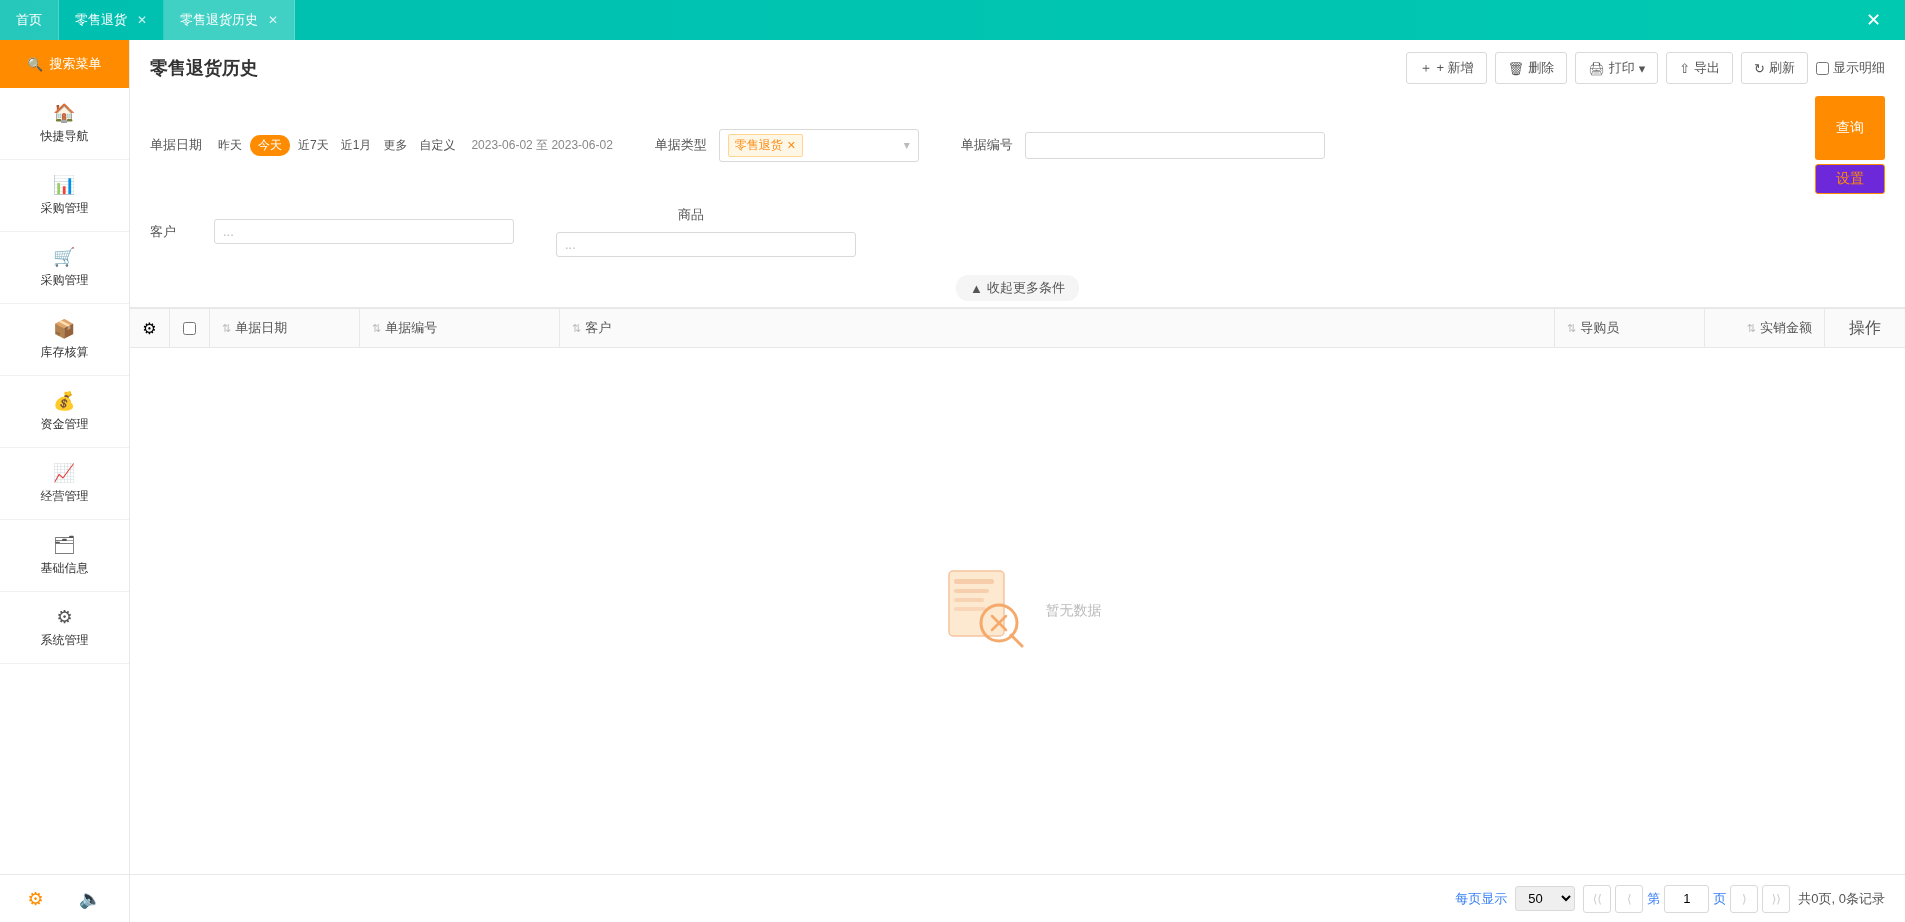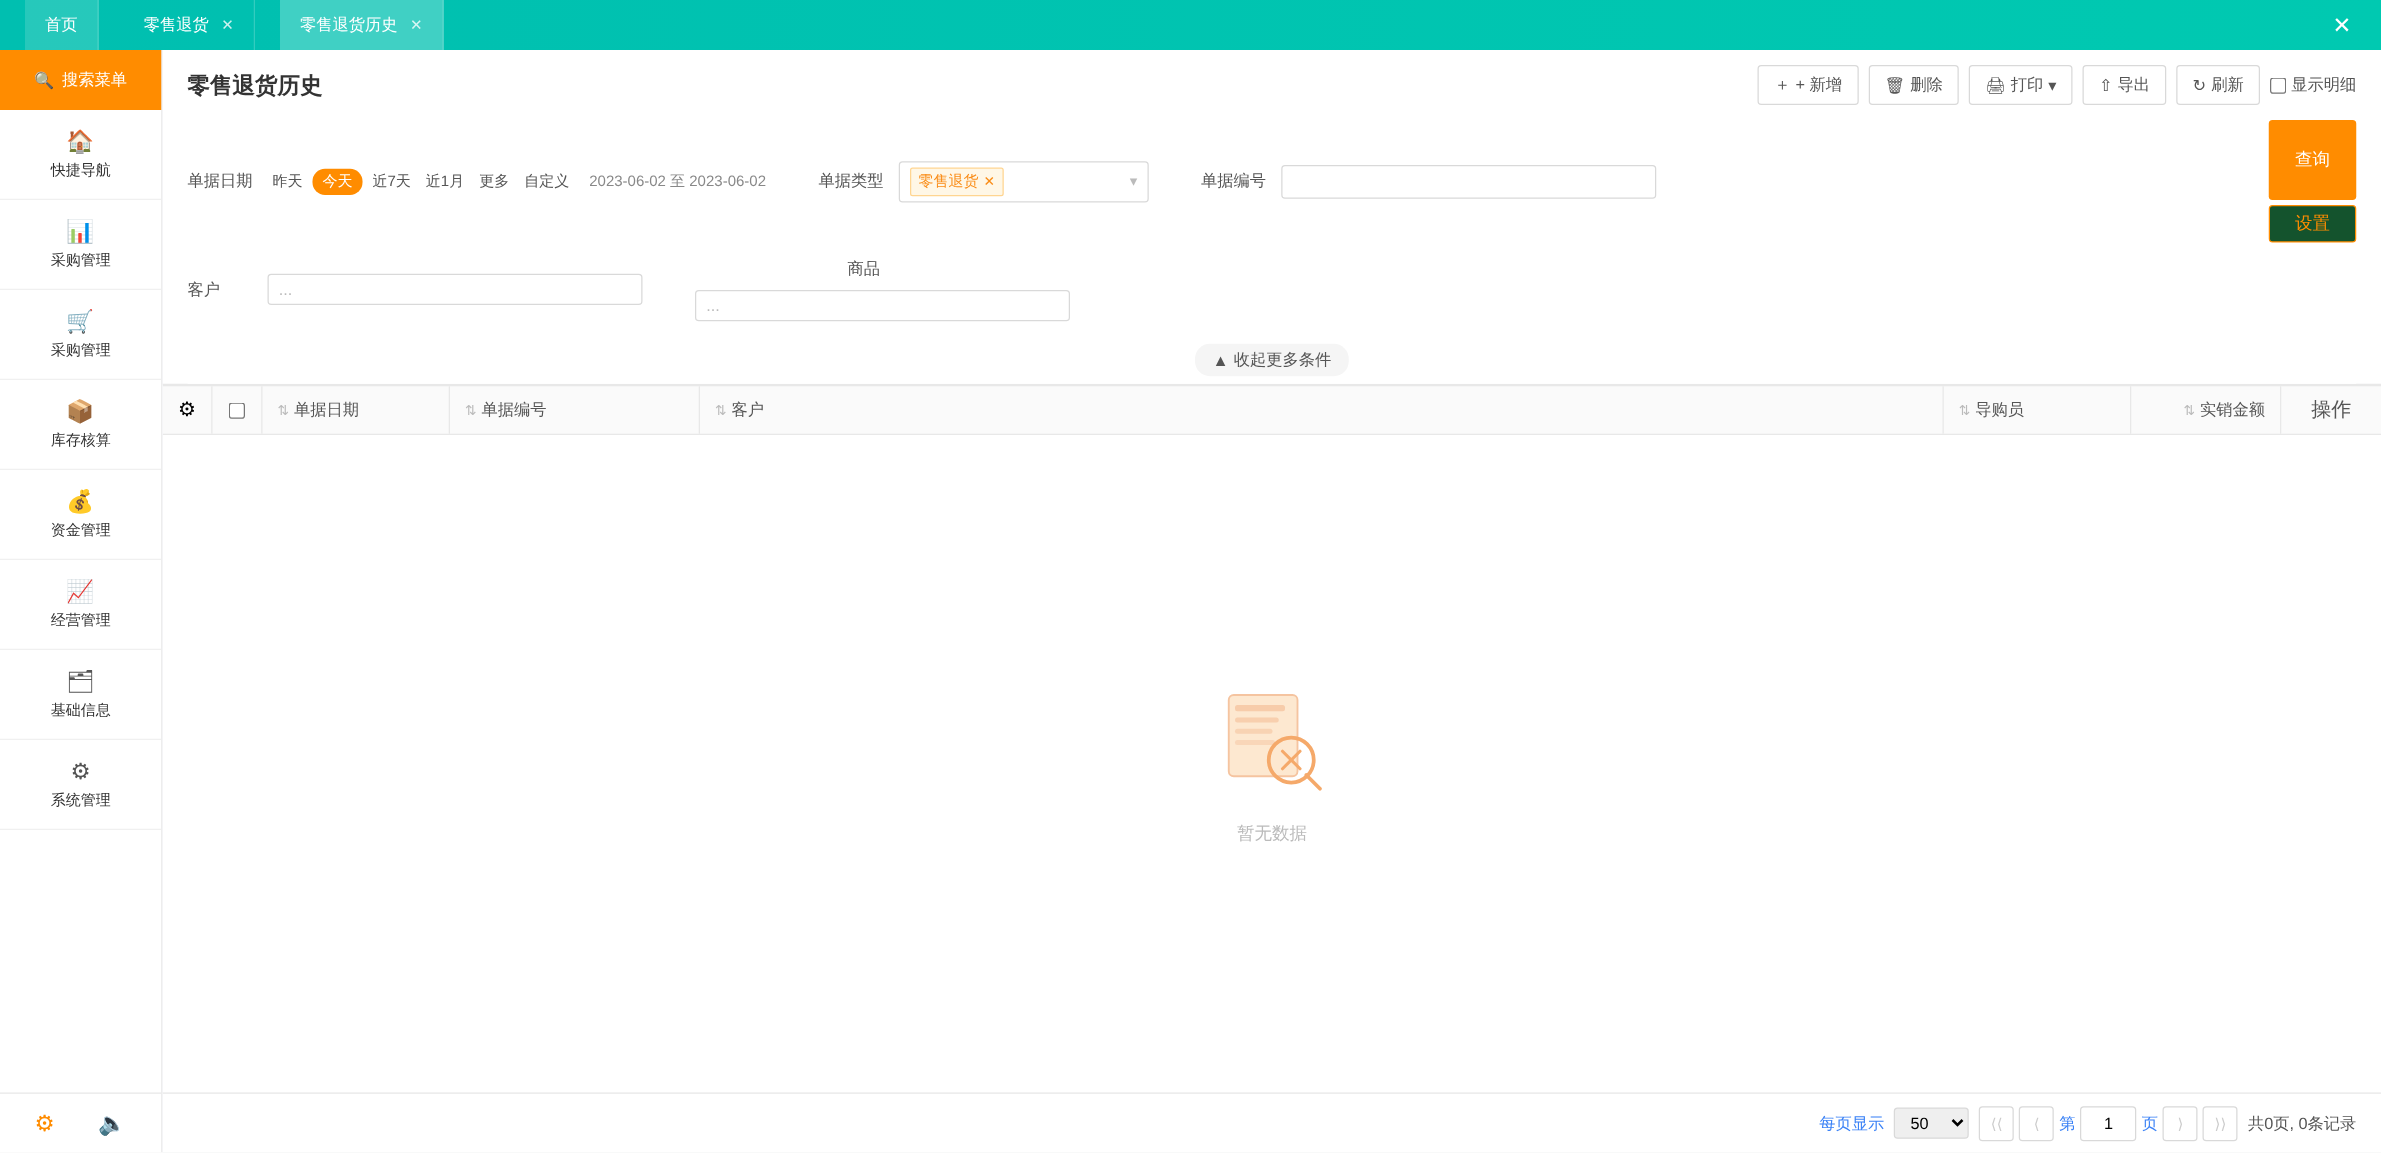--- a/index.html
+++ b/index.html
@@ -20,21 +20,20 @@
     }
     .tab-item {
       display: flex;
       align-items: center;
       padding: 0 16px;
       font-size: 13px;
       color: #fff;
       cursor: pointer;
       gap: 6px;
       border-right: 1px solid rgba(255,255,255,0.2);
-      margin-left: 20px;
     }
     .tab-item.home {
       background: rgba(255,255,255,0.15);
     }
     .tab-item.active {
       background: rgba(255,255,255,0.25);
     }
     .tab-close {
       font-size: 12px;
       color: rgba(255,255,255,0.8);
@@ -160,21 +159,21 @@
     .btn-query {
       background: #ff8c00;
       color: #fff;
       border: none;
       border-radius: 3px;
       padding: 23px 20px;
       font-size: 14px;
       cursor: pointer;
     }
     .btn-setting {
-      background: #14532d;
+      background: #6d28d9;
       color: #ff8c00;
       border: 1px solid #ff8c00;
       border-radius: 3px;
       padding: 5px 20px;
       font-size: 14px;
       cursor: pointer;
     }
     .checkbox-label {
       display: flex;
       align-items: center;
@@ -362,21 +361,21 @@
       color: #555;
       border-right: 1px solid #e8e8e8;
       height: 100%;
       gap: 4px;
     }
 
     
     .empty-state {
       flex: 1;
       display: flex;
-      flex-direction: column;
+      flex-direction: row;
       align-items: center;
       justify-content: center;
       gap: 12px;
       padding: 40px;
     }
     .empty-icon {
       width: 100px;
       height: 100px;
     }
     .empty-text {

